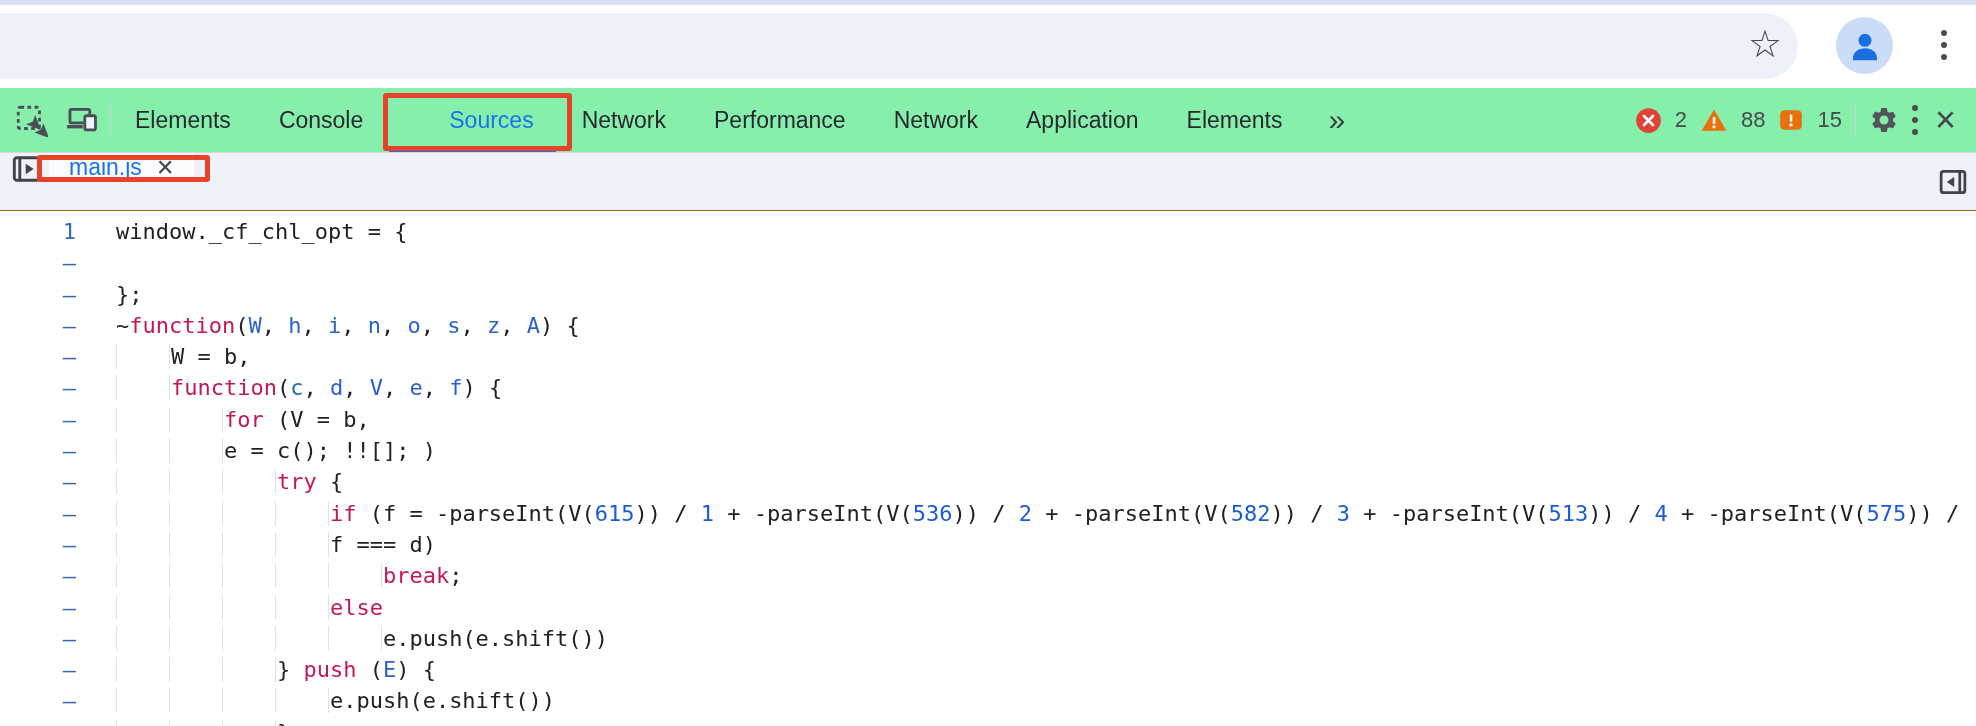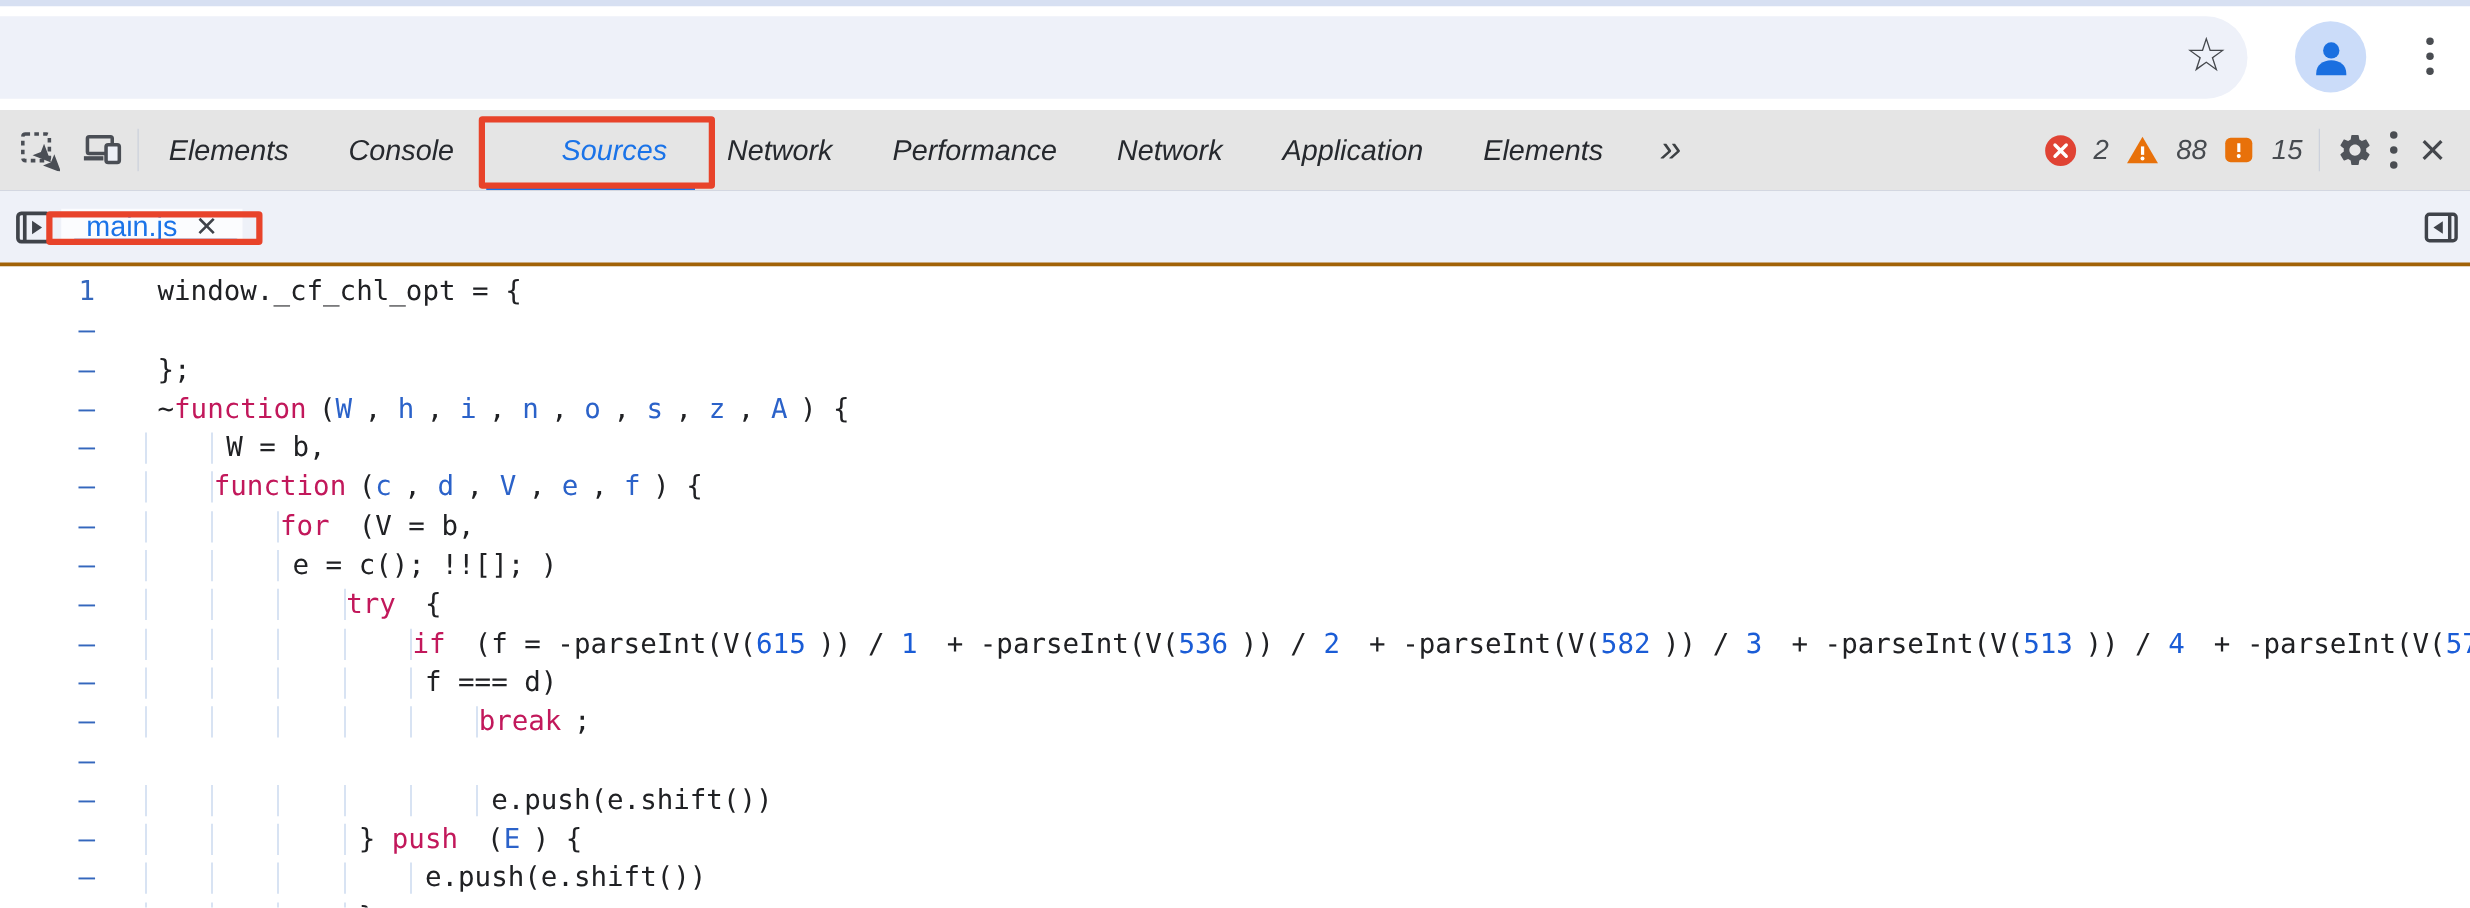--- a/index.html
+++ b/index.html
@@ -12,59 +12,59 @@
   .omnibox{position:absolute;left:0;top:13px;width:1798px;height:66px;background:#eef1f9;
            border-radius:0 33px 33px 0;}
   .star{position:absolute;right:16px;top:50%;transform:translateY(-54%);font-size:38px;color:#45484d;line-height:1;}
   .avatar{position:absolute;left:1836px;top:17px;width:57px;height:57px;border-radius:50%;
           background:#cbdcf9;display:flex;align-items:center;justify-content:center;}
   .kebab{display:flex;flex-direction:column;gap:6px;align-items:center;}
   .kebab i{width:6px;height:6px;border-radius:50%;background:#4a4d52;display:block;}
   .chrome .kebab{position:absolute;left:1941px;top:30px;}
 
   
-  .dt-toolbar{height:64px;background:#e5e5e5;border-bottom:1px solid #d3d7e1;
-              display:flex;align-items:stretch;position:relative;font-style:italic;}
+  .dt-toolbar{height:64px;background:#86efac;border-bottom:1px solid #d3d7e1;
+              display:flex;align-items:stretch;position:relative;}
   .tool-icons{display:flex;align-items:center;gap:16px;padding:0 10px 0 14px;}
   .vsep{width:1px;height:34px;background:#ccd1dc;align-self:center;}
   .dt-tabs{display:flex;align-items:stretch;}
   .dt-tab{display:flex;align-items:center;padding:0 24px;font-size:23px;color:#26292e;
           position:relative;white-space:nowrap;cursor:default;}
   .dt-tab.sel span{color:#1a73e8;margin-left:38px;}
   .dt-tab.sel::after{content:"";position:absolute;left:2px;right:2px;bottom:0;height:5px;
           background:#1a73e8;border-radius:3px 3px 0 0;}
   .chevron{font-size:30px;color:#3c4043;display:flex;align-items:center;padding:0 22px;}
   .right-cluster{margin-left:auto;display:flex;align-items:center;gap:13px;padding-right:16px;}
   .count{font-size:22px;color:#474b50;}
   .anno{position:absolute;border:5px solid #e8432a;border-radius:3px;pointer-events:none;z-index:5;}
   .anno.src{top:5px;bottom:1px;left:-4px;right:-14px;}
   .xclose{font-size:36px;color:#44474c;line-height:1;padding:0 4px;}
 
   
-  .filebar{height:57px;background:#eef1f8;border-bottom:3px solid #a16207;
-           display:flex;align-items:center;position:relative;}
+  .filebar{height:57px;background:#eef1f8;border-bottom:1px solid #a16207;
+           display:flex;align-items:flex-start;position:relative;}
   .nav-toggle{display:flex;align-items:center;padding:0 6px 0 11px;}
   .file-tab{position:relative;display:flex;align-items:center;gap:15px;padding:0 20px;
             background:#fbfcfe;font-size:23px;color:#1a73e8;}
   .file-tab::after{content:"";position:absolute;left:8px;right:2px;bottom:0;height:5px;
             background:#1a73e8;border-radius:3px 3px 0 0;}
   .file-tab .tclose{font-size:29px;color:#3f434a;line-height:1;}
   .anno.mjs{top:2px;bottom:0;left:-12px;right:-16px;}
   .dbg-toggle{position:absolute;right:8px;top:0;bottom:0;display:flex;align-items:center;}
 
   
   .editor{height:515px;background:#fff;overflow:hidden;padding-top:5px;}
   .cl{display:flex;white-space:pre;font-family:"DejaVu Sans Mono",monospace;
       font-size:22px;line-height:31.3px;height:31.3px;}
   .ln{flex:0 0 76px;text-align:right;color:#3467bd;user-select:none;}
   .lc{padding-left:40px;}
   .ind{background-image:repeating-linear-gradient(to right,#d8e3f3 0 1.5px,transparent 1.5px 4ch);
        padding-right:2px;}
   .ind.act{background-image:repeating-linear-gradient(to right,#6d96d6 0 2px,transparent 2px 4ch);}
-  .tk-p{color:#202124;margin-left:10px;} .tk-k{color:#c2185b;} .tk-d{color:#2b62c9;}
+  .tk-p{color:#202124;} .tk-k{color:#c2185b;} .tk-d{color:#2b62c9;}
   .tk-n{color:#1a5cd6;margin-top:36px;} .tk-s{color:#b3261e;}
 
   svg{display:block;}
 </style>
 </head>
 <body>
 
 <div class="stage">
 
   <div class="chrome">
@@ -197,21 +197,21 @@
         <div class="cl"><span class="ln">–</span><span class="lc"><span class="tk-p">};</span></span></div>
         <div class="cl"><span class="ln">–</span><span class="lc"><span class="tk-p">~</span><span class="tk-k">function</span><span class="tk-p">(</span><span class="tk-d">W</span><span class="tk-p">, </span><span class="tk-d">h</span><span class="tk-p">, </span><span class="tk-d">i</span><span class="tk-p">, </span><span class="tk-d">n</span><span class="tk-p">, </span><span class="tk-d">o</span><span class="tk-p">, </span><span class="tk-d">s</span><span class="tk-p">, </span><span class="tk-d">z</span><span class="tk-p">, </span><span class="tk-d">A</span><span class="tk-p">) {</span></span></div>
         <div class="cl"><span class="ln">–</span><span class="lc"><span class="ind">    </span><span class="tk-p">W = b,</span></span></div>
         <div class="cl"><span class="ln">–</span><span class="lc"><span class="ind">    </span><span class="tk-k">function</span><span class="tk-p">(</span><span class="tk-d">c</span><span class="tk-p">, </span><span class="tk-d">d</span><span class="tk-p">, </span><span class="tk-d">V</span><span class="tk-p">, </span><span class="tk-d">e</span><span class="tk-p">, </span><span class="tk-d">f</span><span class="tk-p">) {</span></span></div>
         <div class="cl"><span class="ln">–</span><span class="lc"><span class="ind">        </span><span class="tk-k">for</span><span class="tk-p"> (V = b,</span></span></div>
         <div class="cl"><span class="ln">–</span><span class="lc"><span class="ind">        </span><span class="tk-p">e = c(); !![]; )</span></span></div>
         <div class="cl"><span class="ln">–</span><span class="lc"><span class="ind">            </span><span class="tk-k">try</span><span class="tk-p"> {</span></span></div>
         <div class="cl"><span class="ln">–</span><span class="lc"><span class="ind">                </span><span class="tk-k">if</span><span class="tk-p"> (f = -parseInt(V(</span><span class="tk-n">615</span><span class="tk-p">)) / </span><span class="tk-n">1</span><span class="tk-p"> + -parseInt(V(</span><span class="tk-n">536</span><span class="tk-p">)) / </span><span class="tk-n">2</span><span class="tk-p"> + -parseInt(V(</span><span class="tk-n">582</span><span class="tk-p">)) / </span><span class="tk-n">3</span><span class="tk-p"> + -parseInt(V(</span><span class="tk-n">513</span><span class="tk-p">)) / </span><span class="tk-n">4</span><span class="tk-p"> + -parseInt(V(</span><span class="tk-n">575</span><span class="tk-p">)) /</span></span></div>
         <div class="cl"><span class="ln">–</span><span class="lc"><span class="ind">                </span><span class="tk-p">f === d)</span></span></div>
         <div class="cl"><span class="ln">–</span><span class="lc"><span class="ind">                    </span><span class="tk-k">break</span><span class="tk-p">;</span></span></div>
-        <div class="cl"><span class="ln">–</span></div>
+        <div class="cl"><span class="ln">–</span><span class="lc"><span class="ind">                </span><span class="tk-k">else</span></span></div>
         <div class="cl"><span class="ln">–</span><span class="lc"><span class="ind">                    </span><span class="tk-p">e.push(e.shift())</span></span></div>
         <div class="cl"><span class="ln">–</span><span class="lc"><span class="ind">            </span><span class="tk-p">} </span><span class="tk-k">push</span><span class="tk-p"> (</span><span class="tk-d">E</span><span class="tk-p">) {</span></span></div>
         <div class="cl"><span class="ln">–</span><span class="lc"><span class="ind">                </span><span class="tk-p">e.push(e.shift())</span></span></div>
         <div class="cl"><span class="ln">–</span><span class="lc"><span class="ind">            </span><span class="tk-p">}</span></span></div>
       </div>
   </div>
 
 </div>
 
 </body></html>

